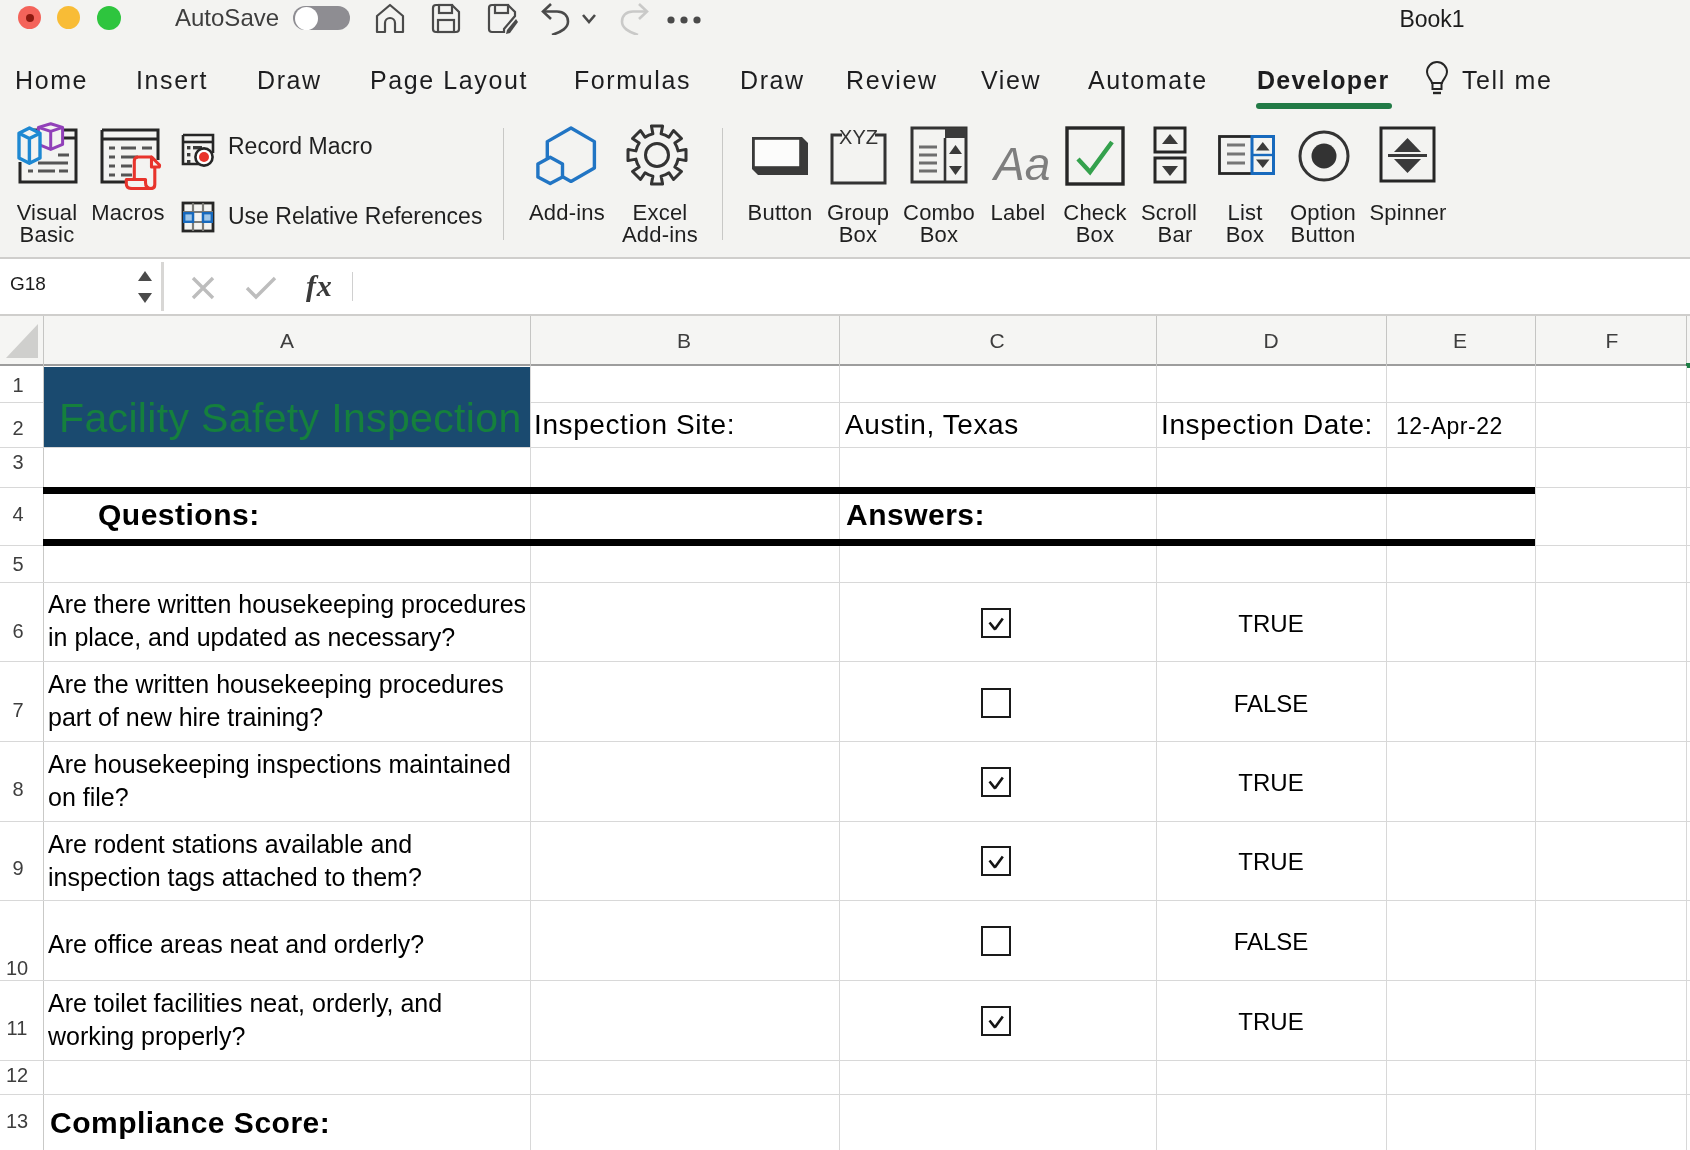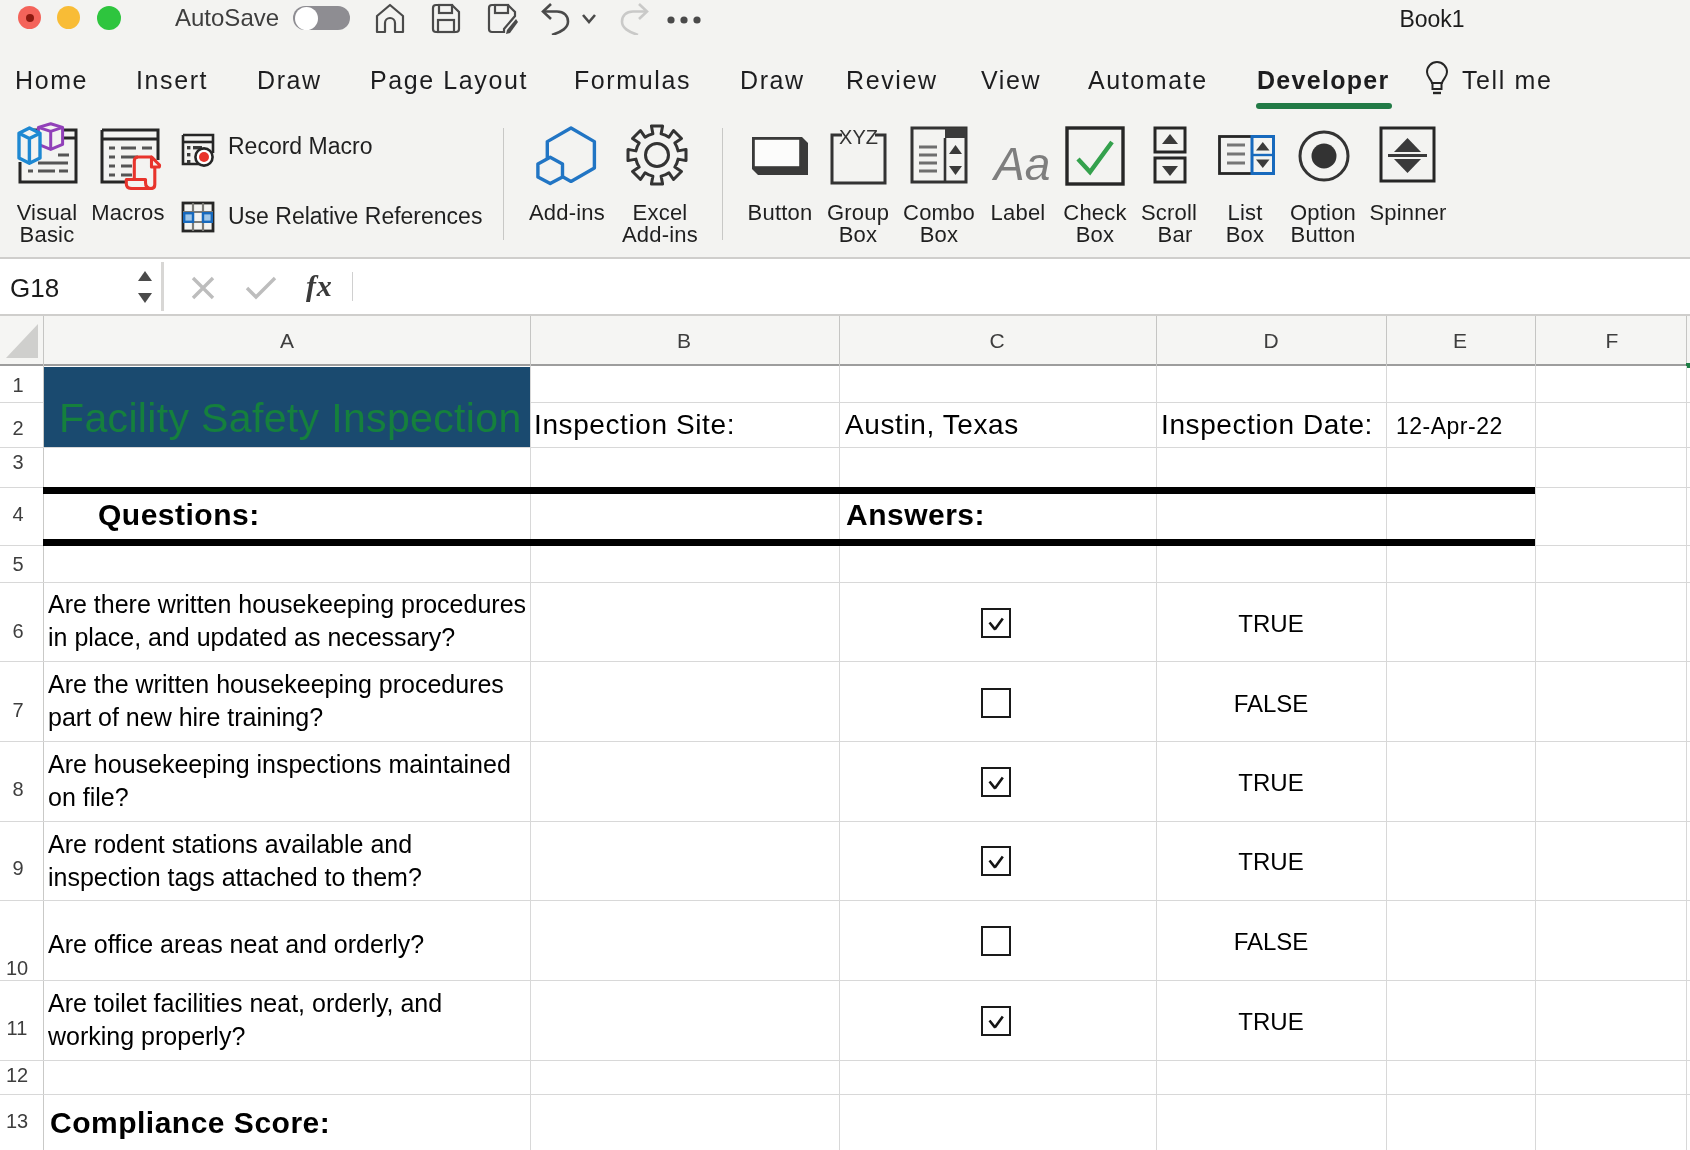--- a/index.html
+++ b/index.html
@@ -219,21 +219,21 @@
   <div class="rlabel" style="left:1323px;top:222px;">Button</div>
   <div class="rlabel" style="left:1408px;top:200px;">Spinner</div>
 
   <div class="abs" style="left:503px;top:128px;width:1px;height:112px;background:#c8c8c6;"></div>
   <div class="abs" style="left:722px;top:128px;width:1px;height:112px;background:#c8c8c6;"></div>
 
   <div class="abs" style="left:0;top:257px;width:1690px;height:2px;background:#cfcecc;"></div>
 
   <div class="abs" style="left:0;top:259px;width:1690px;height:55px;background:#ffffff;"></div>
   <div class="abs" style="left:161px;top:262px;width:3px;height:49px;background:#d8d7d5;"></div>
-  <div class="abs" style="left:10px;top:273px;font-size:26px;color:#1b1b1b;">G18</div>
+  <div class="abs" style="left:10px;top:273px;font-size:19px;color:#1b1b1b;">G18</div>
   <svg class="abs" style="left:135px;top:269px;" width="20" height="36" viewBox="0 0 20 36">
     <path d="M10 2 L17 12 L3 12 Z" fill="#4a4a4a"></path>
     <path d="M10 34 L17 24 L3 24 Z" fill="#4a4a4a"></path>
   </svg>
   <svg class="abs" style="left:190px;top:275px;" width="150" height="26" viewBox="0 0 150 26" fill="none">
     <path d="M3 3 L23 23 M23 3 L3 23" stroke="#bdbdbd" stroke-width="3.4"></path>
     <path d="M57 13 L66 22 L85 3" stroke="#bdbdbd" stroke-width="3.4"></path>
   </svg>
   <div class="abs" style="left:306px;top:269px;font-size:30px;letter-spacing:0.8px;font-style:italic;font-family:'Liberation Serif',serif;color:#3a3a3a;font-weight:bold;">fx</div>
   <div class="abs" style="left:352px;top:272px;width:1px;height:29px;background:#d0d0d0;"></div>

